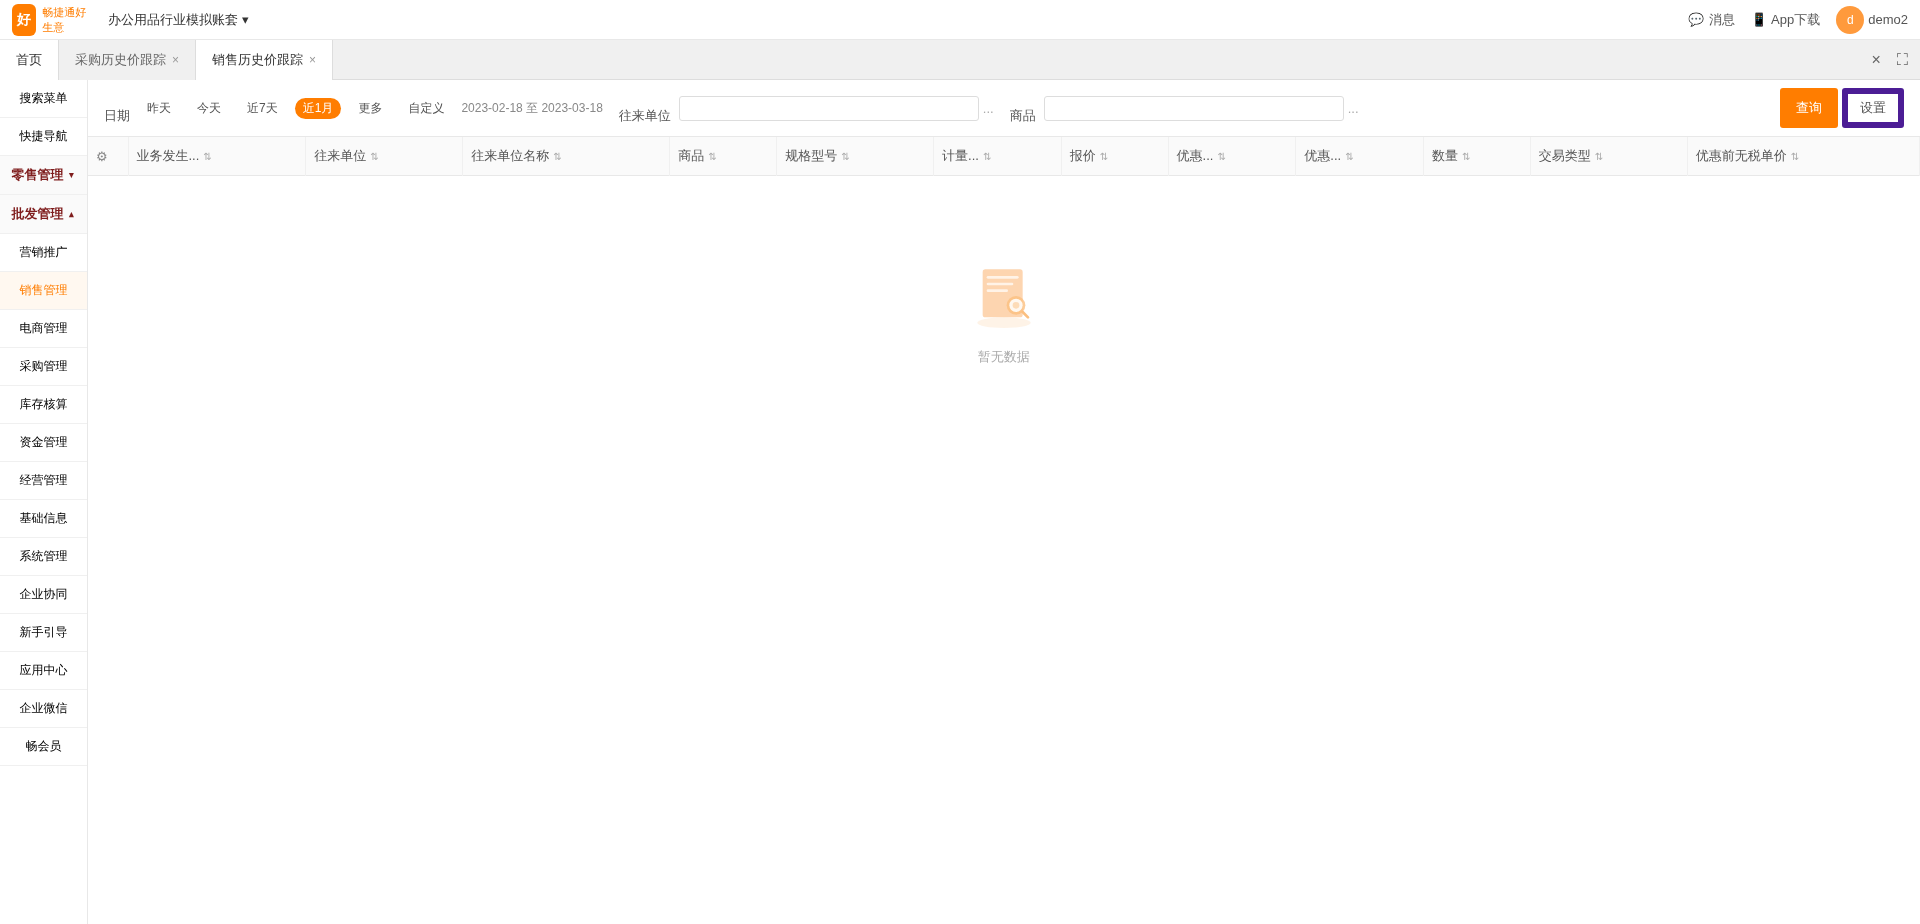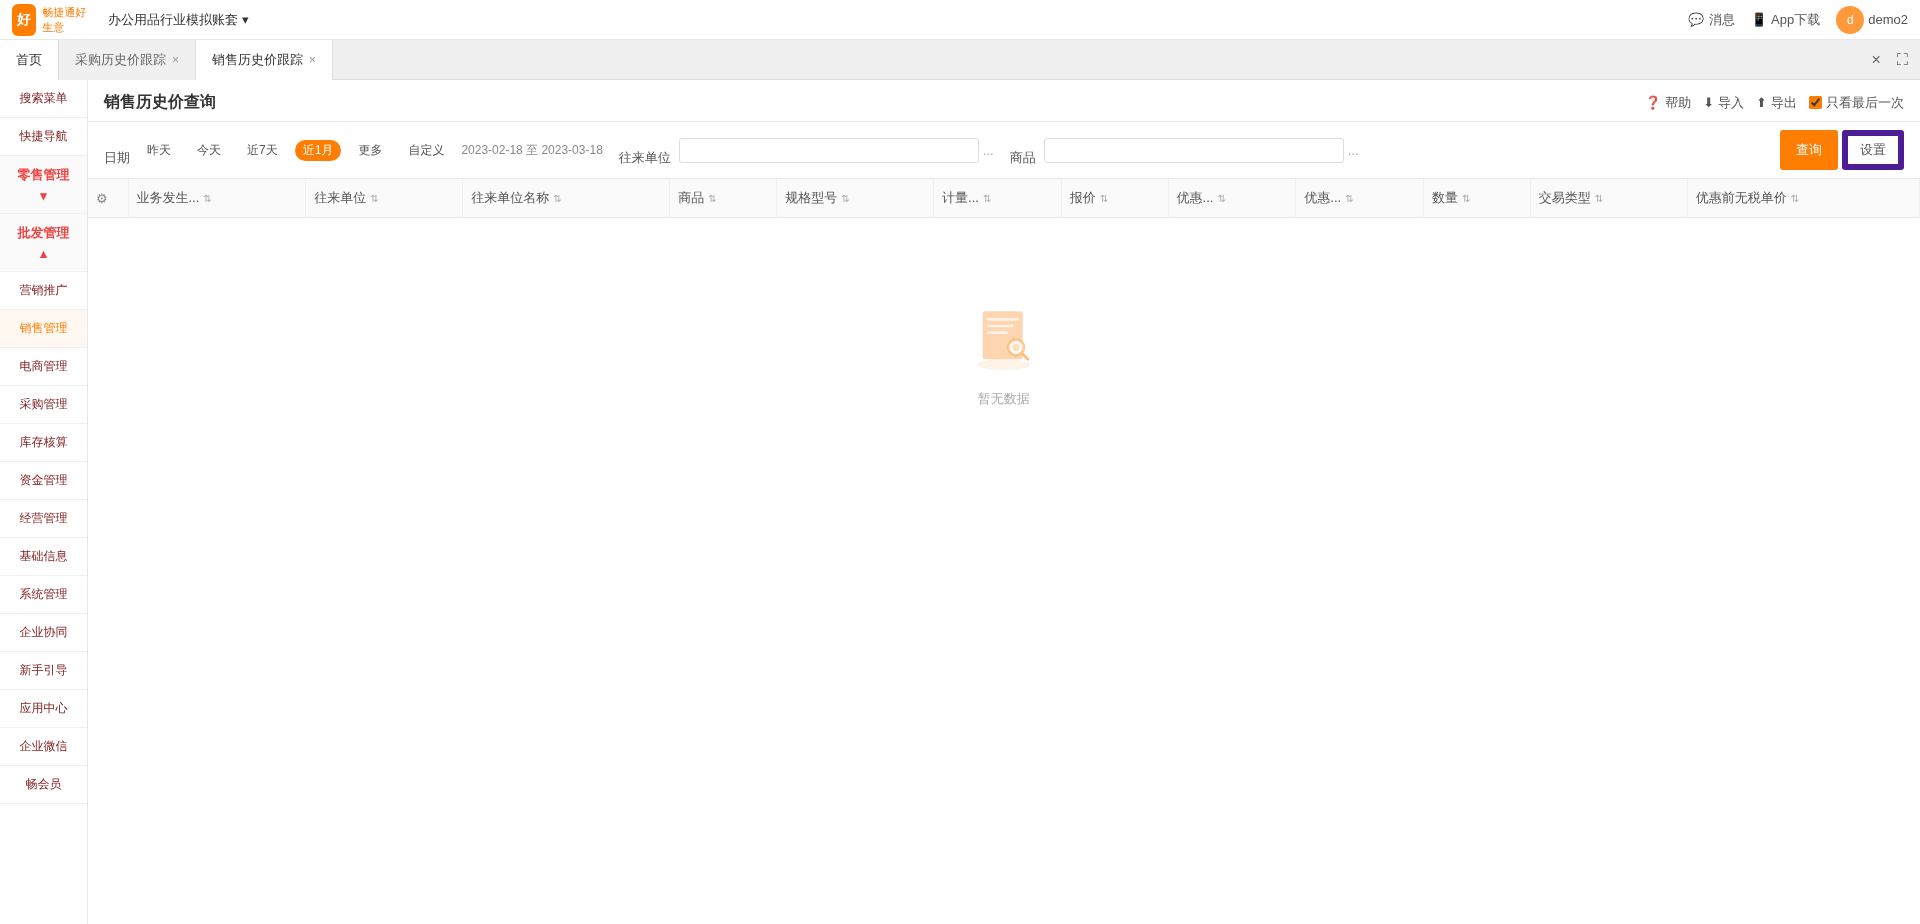--- a/index.html
+++ b/index.html
@@ -75,37 +75,38 @@
       display: flex;
       flex-direction: column;
       overflow-y: auto;
       flex-shrink: 0;
     }
     .sidebar-item {
       padding: 10px 8px;
       text-align: center;
       cursor: pointer;
       font-size: 12px;
-      color: #7f1d1d;
+      color: #000000;
       border-bottom: 1px solid #f0f0f0;
       display: flex;
       flex-direction: column;
       align-items: center;
       gap: 2px;
     }
     .sidebar-item.active { color: #ff7d00; background: #fff8f0; }
     .sidebar-item.section-header {
       background: #fafafa;
-      color: #ef4444;
+      color: #7f1d1d;
       font-weight: bold;
       display: flex;
-      flex-direction: column;
+      flex-direction: row;
       justify-content: center;
       gap: 4px;
       font-size: 13px;
+      font-family: Liberation Mono, monospace;
     }
 
     
     .content { flex: 1; display: flex; flex-direction: column; overflow: hidden; background: #f5f5f5; }
 
     
     .page-header {
       background: #fff;
       padding: 12px 16px 0 16px;
       border-bottom: 1px solid #e8e8e8;
@@ -273,43 +274,20 @@
     <div class="sidebar-item">
       <span>企业微信</span>
     </div>
     <div class="sidebar-item">
       <span>畅会员</span>
     </div>
   </div>
 
   <div class="content">
 
-    <div class="page-header">
-      <div class="page-title-row">
-        <span class="page-title">销售历史价查询</span>
-        <div class="page-actions">
-          <div class="page-action-item">
-            <span>❓</span>
-            <span>帮助</span>
-          </div>
-          <div class="page-action-item">
-            <span>⬇</span>
-            <span>导入</span>
-          </div>
-          <div class="page-action-item">
-            <span>⬆</span>
-            <span>导出</span>
-          </div>
-          <div class="checkbox-only">
-            <input type="checkbox" checked="" style="">
-            <span>只看最后一次</span>
-          </div>
-        </div>
-      </div>
-    </div>
 
     <div class="filter-bar">
       <div class="filter-group">
         <span class="filter-label">日期</span>
         <button class="date-btn">昨天</button>
         <button class="date-btn">今天</button>
         <button class="date-btn">近7天</button>
         <button class="date-btn active">近1月</button>
         <button class="date-btn">更多</button>
         <button class="date-btn">自定义</button>

